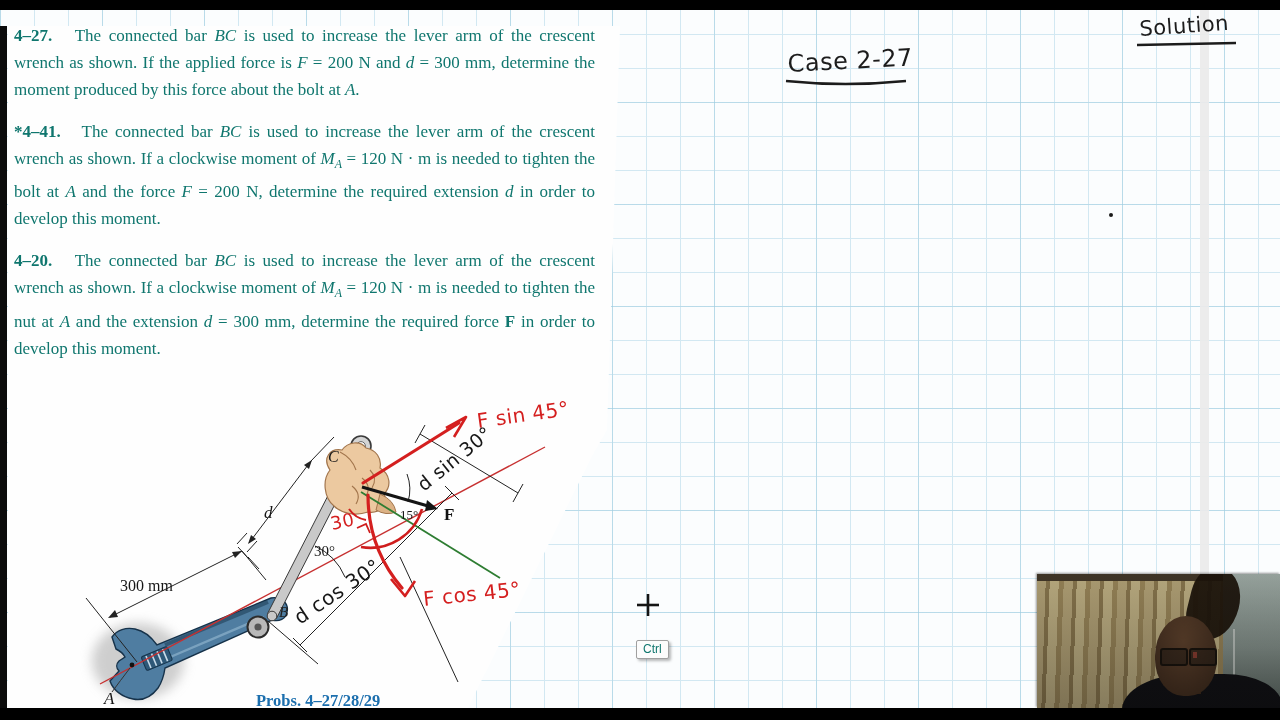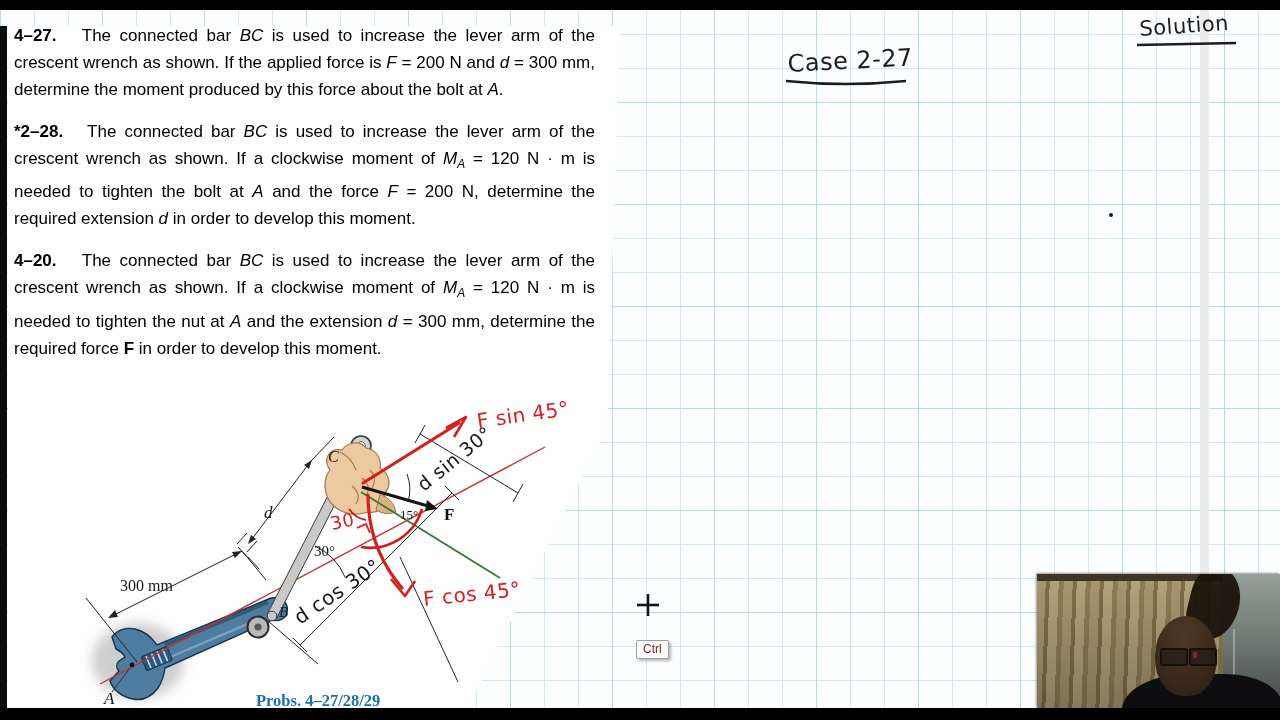--- a/index.html
+++ b/index.html
@@ -14,32 +14,32 @@
   .scrollbar{position:absolute;left:1200px;top:10px;width:9px;height:698px;background:#eaeaea;opacity:.92;}
   
   .page{position:absolute;inset:0;background:#fefefe;
         clip-path:polygon(8px 26px,620px 26px,607px 430px,592px 456px,468px 708px,8px 708px);}
   .left-strip{position:absolute;left:0;top:26px;width:7px;height:682px;background:#0b0b0b;}
   .bar{position:absolute;left:0;width:1280px;background:#000;}
   .bar.top{top:0;height:10px;}
   .bar.bottom{top:708px;height:12px;}
   
   .textcol{position:absolute;left:14px;top:22px;width:581px;
-           font-family:Liberation Sans, sans-serif;font-size:17px;line-height:27px;
-           color:#000000;text-align:justify;}
+           font-family:Liberation Serif, serif;font-size:17px;line-height:27px;
+           color:#0f766e;text-align:justify;}
   .textcol p{margin:0 0 15px 0;}
   .textcol sub{font-size:70%;}
   
   svg.overlay{position:absolute;left:0;top:0;pointer-events:none;}
   .serif{font-family:"Liberation Serif",serif;}
   .hand{font-family:"DejaVu Sans",sans-serif;letter-spacing:.5px;}
   
   .ctrl-badge{position:absolute;left:636px;top:640px;padding:1px 6px 2px 6px;
       background:#fcfcfc;border:1px solid #a0a0a0;border-radius:2px;
-      font-size:12px;color:#7f1d1d;box-shadow:2px 2px 3px rgba(0,0,0,.28);}
+      font-size:12px;color:#0f766e;box-shadow:2px 2px 3px rgba(0,0,0,.28);}
   
   .webcam{position:absolute;left:1037px;top:574px;width:243px;height:134px;overflow:hidden;
           background:#8d9a95;box-shadow:-1px -1px 2px rgba(0,0,0,.4);}
   .curtain{position:absolute;left:0;top:0;width:188px;height:134px;
      background:repeating-linear-gradient(92deg,#bcab7e 0 9px,#8f7c52 9px 13px,#c8b98b 13px 22px,#a08c5e 22px 27px);}
   .curtain-top{position:absolute;left:0;top:0;width:188px;height:7px;background:#44392a;}
   .wall{position:absolute;left:186px;top:0;width:57px;height:134px;
      background:linear-gradient(180deg,#a6b4af 0%,#8a9893 55%,#5f6d68 100%);}
   .door-line{position:absolute;left:196px;top:55px;width:2px;height:79px;background:#d3dad6;opacity:.8;}
   .hang{position:absolute;left:152px;top:-6px;width:50px;height:72px;background:#1c130b;
@@ -62,21 +62,21 @@
 
 <div class="stage">
 
   <div class="grid-bg"></div>
   <div class="scrollbar"></div>
   <div class="page"></div>
   <div class="left-strip"></div>
 
   <div class="textcol">
     <p><b>4–27.</b>&nbsp;&nbsp; The connected bar <i>BC</i> is used to increase the lever arm of the crescent wrench as shown. If the applied force is <i>F</i> = 200 N and <i>d</i> = 300 mm, determine the moment produced by this force about the bolt at <i>A</i>.</p>
-    <p><b>*2–28.</b>&nbsp;&nbsp; The connected bar <i>BC</i> is used to increase the lever arm of the crescent wrench as shown. If a clockwise moment of <i>M</i><sub><i>A</i></sub> = 120 N · m is needed to tighten the bolt at <i>A</i> and the force <i>F</i> = 200 N, determine the required extension <i>d</i> in order to develop this moment.</p>
+    <p><b>*4–41.</b>&nbsp;&nbsp; The connected bar <i>BC</i> is used to increase the lever arm of the crescent wrench as shown. If a clockwise moment of <i>M</i><sub><i>A</i></sub> = 120 N · m is needed to tighten the bolt at <i>A</i> and the force <i>F</i> = 200 N, determine the required extension <i>d</i> in order to develop this moment.</p>
     <p><b>4–20.</b>&nbsp;&nbsp; The connected bar <i>BC</i> is used to increase the lever arm of the crescent wrench as shown. If a clockwise moment of <i>M</i><sub><i>A</i></sub> = 120 N · m is needed to tighten the nut at <i>A</i> and the extension <i>d</i> = 300 mm, determine the required force <b>F</b> in order to develop this moment.</p>
   </div>
 
   <svg class="overlay" width="1280" height="720" viewBox="0 0 1280 720">
     <defs>
       <filter id="soft" x="-50%" y="-50%" width="200%" height="200%">
         <feGaussianBlur stdDeviation="6"></feGaussianBlur>
       </filter>
     </defs>
 

